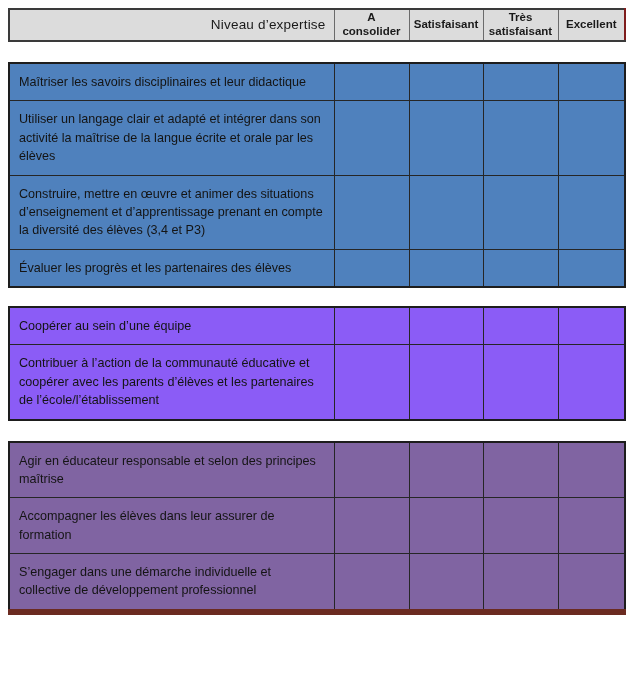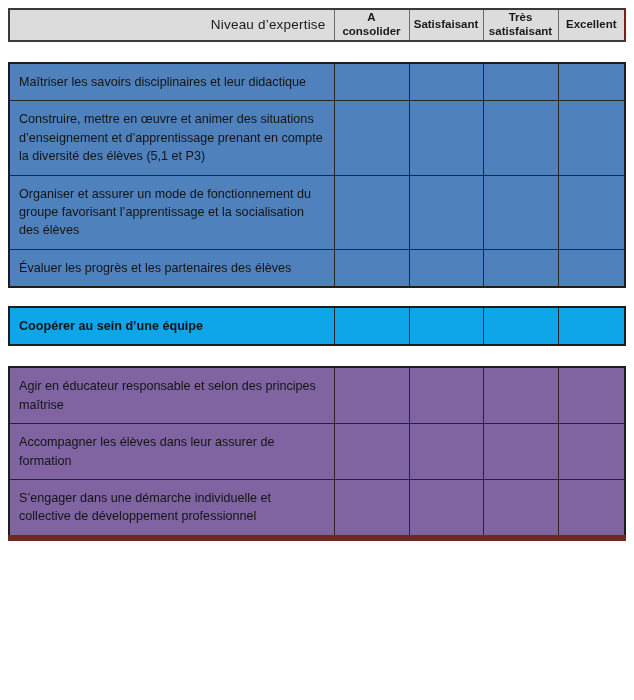--- a/index.html
+++ b/index.html
@@ -70,21 +70,21 @@
     line-height: 1.46;
     vertical-align: middle;
   }
   .block table.grid tr:first-child td { border-top: 2px solid #1d1d1d; }
   .block table.grid tr:last-child  td { border-bottom: 2px solid #1d1d1d; }
   .block table.grid td:first-child { border-left: 2px solid #1d1d1d; }
   .block table.grid td.last-col    { border-right: 2px solid #1d1d1d; }
   .block table.grid td.mark { padding: 0; }
 
   .block-blue   table.grid td { background: #4f81bd; }
-  .block-green  table.grid td { background: #0ea5e9; font-weight: bold; }
+  .block-green  table.grid td { background: #8b5cf6; }
   .block-purple table.grid td { background: #8064a2; }
 
   
   .block-purple table.grid tr:last-child td {
     border-bottom: 6px solid #6b2b21;
   }
 
   .block-blue   { margin-top: 20px; }
   .block-green  { margin-top: 18px; }
   .block-purple { margin-top: 20px; }
@@ -137,28 +137,28 @@
           </colgroup>
           <tbody>
             <tr>
               <td>Maîtriser les savoirs disciplinaires et leur didactique</td>
               <td class="mark"></td>
               <td class="mark"></td>
               <td class="mark"></td>
               <td class="mark last-col"></td>
             </tr>
             <tr>
-              <td>Construire, mettre en œuvre et animer des situations d’enseignement et d’apprentissage prenant en compte la diversité des élèves (5,1 et P3)</td>
-              <td class="mark"></td>
-              <td class="mark"></td>
-              <td class="mark"></td>
-              <td class="mark last-col"></td>
-            </tr>
-            <tr>
-              <td>Organiser et assurer un mode de fonctionnement du groupe favorisant l’apprentissage et la socialisation des élèves</td>
+              <td>Utiliser un langage clair et adapté et intégrer dans son activité la maîtrise de la langue écrite et orale par les élèves</td>
+              <td class="mark"></td>
+              <td class="mark"></td>
+              <td class="mark"></td>
+              <td class="mark last-col"></td>
+            </tr>
+            <tr>
+              <td>Construire, mettre en œuvre et animer des situations d’enseignement et d’apprentissage prenant en compte la diversité des élèves (3,4 et P3)</td>
               <td class="mark"></td>
               <td class="mark"></td>
               <td class="mark"></td>
               <td class="mark last-col"></td>
             </tr>
             <tr>
               <td>Évaluer les progrès et les partenaires des élèves</td>
               <td class="mark"></td>
               <td class="mark"></td>
               <td class="mark"></td>
@@ -177,20 +177,27 @@
             <col class="c-4">
           </colgroup>
           <tbody>
             <tr>
               <td>Coopérer au sein d’une équipe</td>
               <td class="mark"></td>
               <td class="mark"></td>
               <td class="mark"></td>
               <td class="mark last-col"></td>
             </tr>
+            <tr>
+              <td>Contribuer à l’action de la communauté éducative et coopérer avec les parents d’élèves et les partenaires de l’école/l’établissement</td>
+              <td class="mark"></td>
+              <td class="mark"></td>
+              <td class="mark"></td>
+              <td class="mark last-col"></td>
+            </tr>
           </tbody>
         </table>
       </div>
       <div class="block block-purple">
         <table class="grid">
           <colgroup>
             <col class="c-label">
             <col class="c-1">
             <col class="c-2">
             <col class="c-3">

